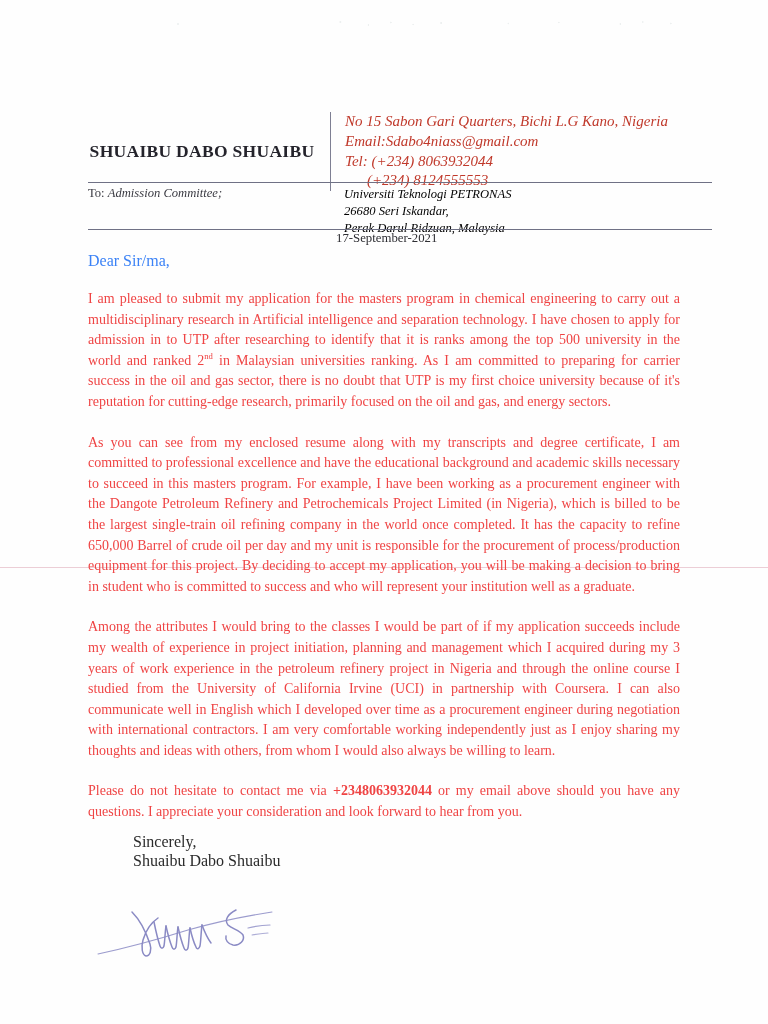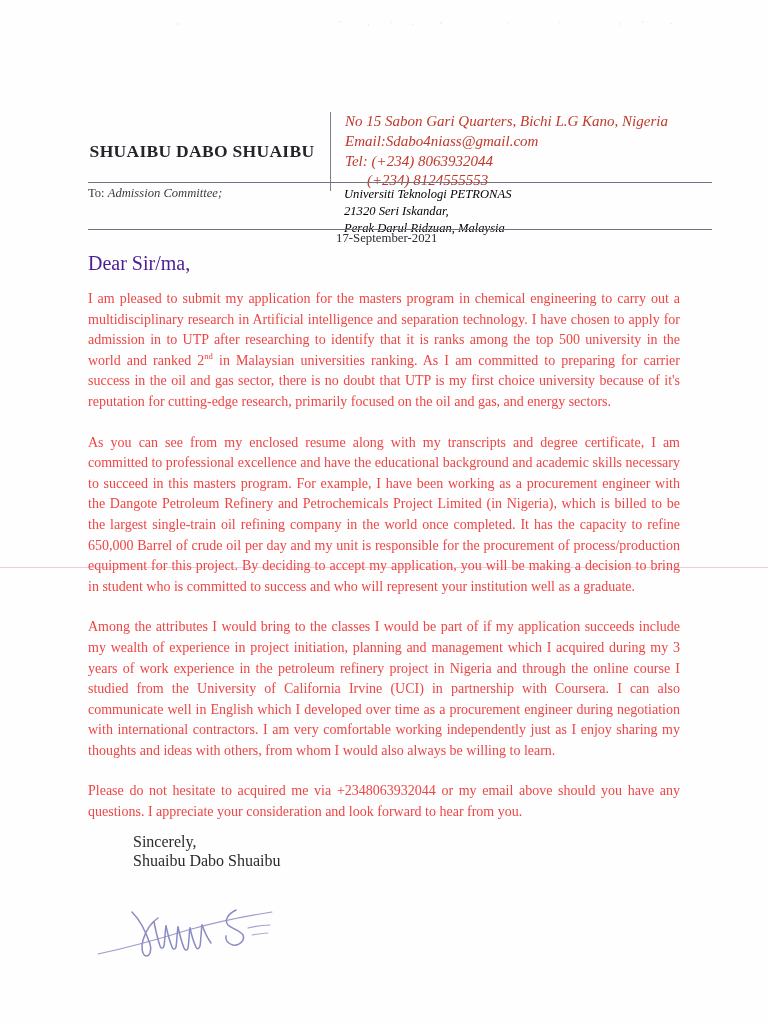--- a/index.html
+++ b/index.html
@@ -135,40 +135,40 @@
     font-size: 12.8px;
     color: #2e2e33;
     text-align: right;
   }
 
   
   .salutation {
     position: absolute;
     left: 88px;
     top: 252px;
-    font-size: 20px;
-    color: #4c1d95;
+    font-size: 16px;
+    color: #3b82f6;
   }
 
   .body {
     position: absolute;
     left: 88px;
     top: 289px;
     width: 592px;
   }
   .para {
     text-align: justify;
     font-size: 14px;
     line-height: 20.6px;
     margin: 0 0 20px 0;
     color: #ef4444;
     hyphens: none;
   }
   .para:last-child { margin-bottom: 0; }
-  .para b { font-weight: normal; }
+  .para b { font-weight: bold; }
   .para sup {
     font-size: 0.62em;
     vertical-align: super;
     line-height: 0;
   }
 
   
   .signoff {
     position: absolute;
     left: 88px;
@@ -208,39 +208,39 @@
 
   <div class="hrule top"></div>
 
   <div class="recipient-row">
     <div class="to-block">
       <span class="to-label">To:</span>
       <span class="to-value">Admission Committee;</span>
     </div>
     <div class="addr-block">
       <span>Universiti Teknologi PETRONAS</span><br>
-      <span>21320 Seri Iskandar,</span><br>
+      <span>26680 Seri Iskandar,</span><br>
       <span>Perak Darul Ridzuan, Malaysia</span>
     </div>
   </div>
 
   <div class="hrule bottom"></div>
 
   <div class="letter-date">17-September-2021</div>
 
   <div class="salutation">Dear Sir/ma,</div>
 
   <div class="body">
     <p class="para"><span>I am pleased to submit my application for the masters program in chemical engineering to carry out a multidisciplinary research in Artificial intelligence and separation technology. I have chosen to apply for admission in to UTP after researching to identify that it is ranks among the top 500 university in the world and ranked 2</span><sup>nd</sup><span> in Malaysian universities ranking. As I am committed to preparing for carrier success in the oil and gas sector, there is no doubt that UTP is my first choice university because of it's reputation for cutting-edge research, primarily focused on the oil and gas, and energy sectors.</span></p>
 
     <p class="para">As you can see from my enclosed resume along with my transcripts and degree certificate, I am committed to professional excellence and have the educational background and academic skills necessary to succeed in this masters program. For example, I have been working as a procurement engineer with the Dangote Petroleum Refinery and Petrochemicals Project Limited (in Nigeria), which is billed to be the largest single-train oil refining company in the world once completed. It has the capacity to refine 650,000 Barrel of crude oil per day and my unit is responsible for the procurement of process/production equipment for this project. By deciding to accept my application, you will be making a decision to bring in student who is committed to success and who will represent your institution well as a graduate.</p>
 
     <p class="para">Among the attributes I would bring to the classes I would be part of if my application succeeds include my wealth of experience in project initiation, planning and management which I acquired during my 3 years of work experience in the petroleum refinery project in Nigeria and through the online course I studied from the University of California Irvine (UCI) in partnership with Coursera. I can also communicate well in English which I developed over time as a procurement engineer during negotiation with international contractors. I am very comfortable working independently just as I enjoy sharing my thoughts and ideas with others, from whom I would also always be willing to learn.</p>
 
-    <p class="para"><span>Please do not hesitate to acquired me via </span><b>+2348063932044</b><span> or my email above should you have any questions. I appreciate your consideration and look forward to hear from you.</span></p>
+    <p class="para"><span>Please do not hesitate to contact me via </span><b>+2348063932044</b><span> or my email above should you have any questions. I appreciate your consideration and look forward to hear from you.</span></p>
   </div>
 
   <div class="signoff">
     <div>Sincerely,</div>
     <div>Shuaibu Dabo Shuaibu</div>
   </div>
 
   <div class="signature">
     <svg viewBox="0 0 210 62" xmlns="http://www.w3.org/2000/svg" fill="none" stroke="#8a8ac4" stroke-linecap="round" stroke-linejoin="round">
       <path d="M2 56 C30 50 60 42 92 32 C120 24 150 18 176 14" stroke-width="1.1" opacity="0.85"></path>

